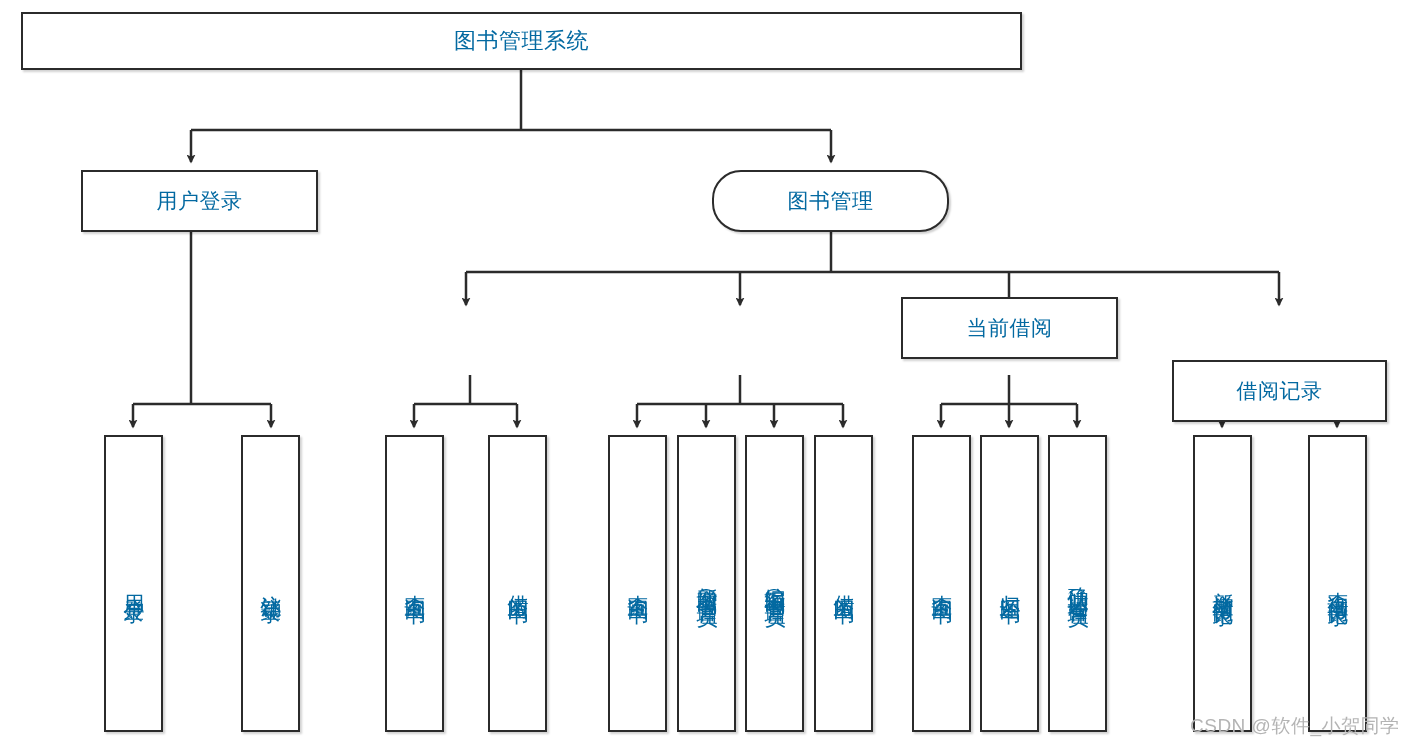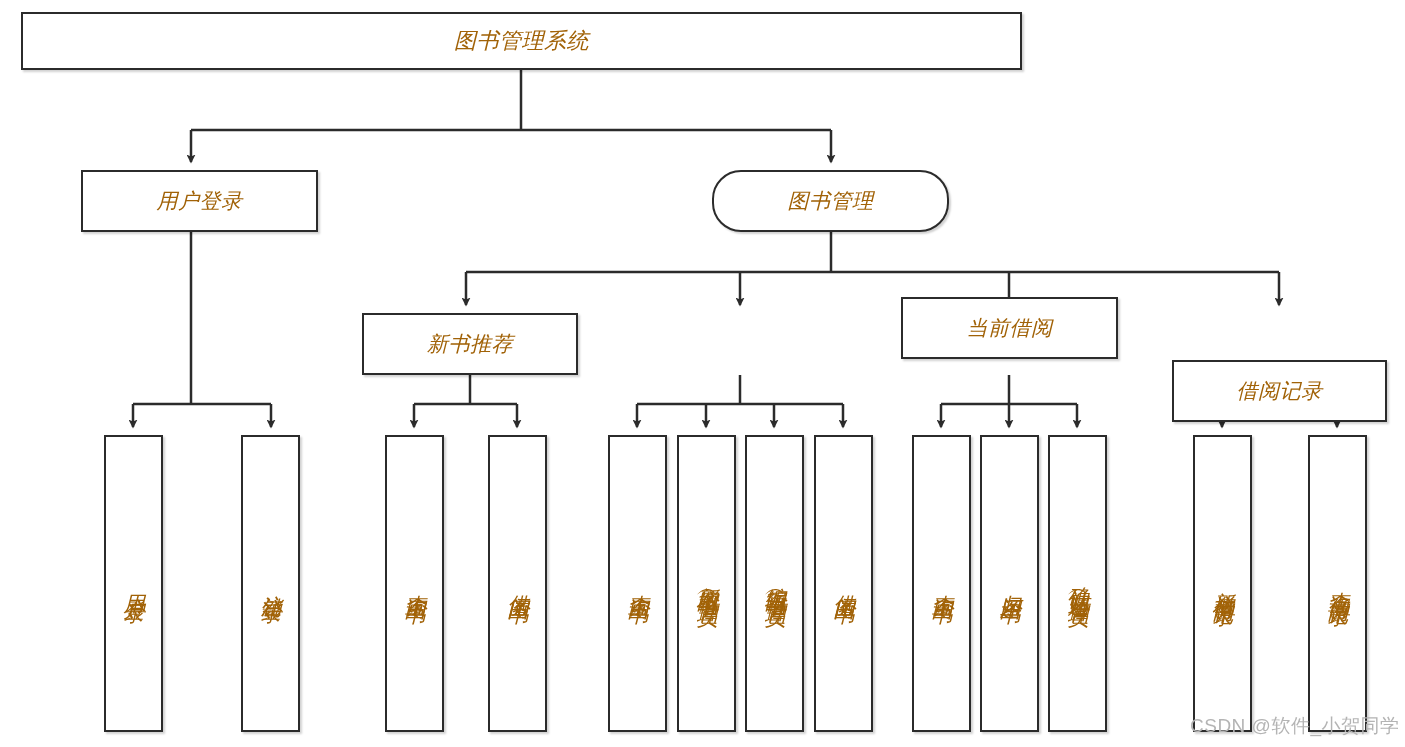--- a/index.html
+++ b/index.html
@@ -29,27 +29,26 @@
     position: absolute;
     box-sizing: border-box;
     background: #ffffff;
     border: 2.5px solid #2b2b2b;
     display: flex;
     align-items: center;
     justify-content: center;
     box-shadow: 2px 2px 2px rgba(0,0,0,0.18);
   }
   .node-label {
-    color: #a16207;
+    color: #0369a1;
     font-size: 21px;
     line-height: 1.18;
     letter-spacing: 0.5px;
     text-align: left;
     white-space: nowrap;
-    font-style: italic;
   }
   .node.vertical .node-label {
     writing-mode: vertical-rl;
     text-orientation: upright;
     letter-spacing: 3px;
     white-space: normal;
   }
   .node.root .node-label { font-size: 22px; }
   .watermark {
     position: absolute;
@@ -120,23 +119,20 @@
   </div>
 
   <div class="node" style="left:81px; top:170px; width:237px; height:62px;">
     <span class="node-label">用户登录</span>
   </div>
 
   <div class="node" style="left:712px; top:170px; width:237px; height:62px;border-radius:29px;">
     <span class="node-label">图书管理</span>
   </div>
 
-  <div class="node" style="left:362px; top:313px; width:216px; height:62px;">
-    <span class="node-label">新书推荐</span>
-  </div>
 
 
   <div class="node" style="left:901px; top:297px; width:217px; height:62px;">
     <span class="node-label">当前借阅</span>
   </div>
 
   <div class="node" style="left:1172px; top:313px; width:215px; height:62px;margin-top:47px;">
     <span class="node-label">借阅记录</span>
   </div>
 

